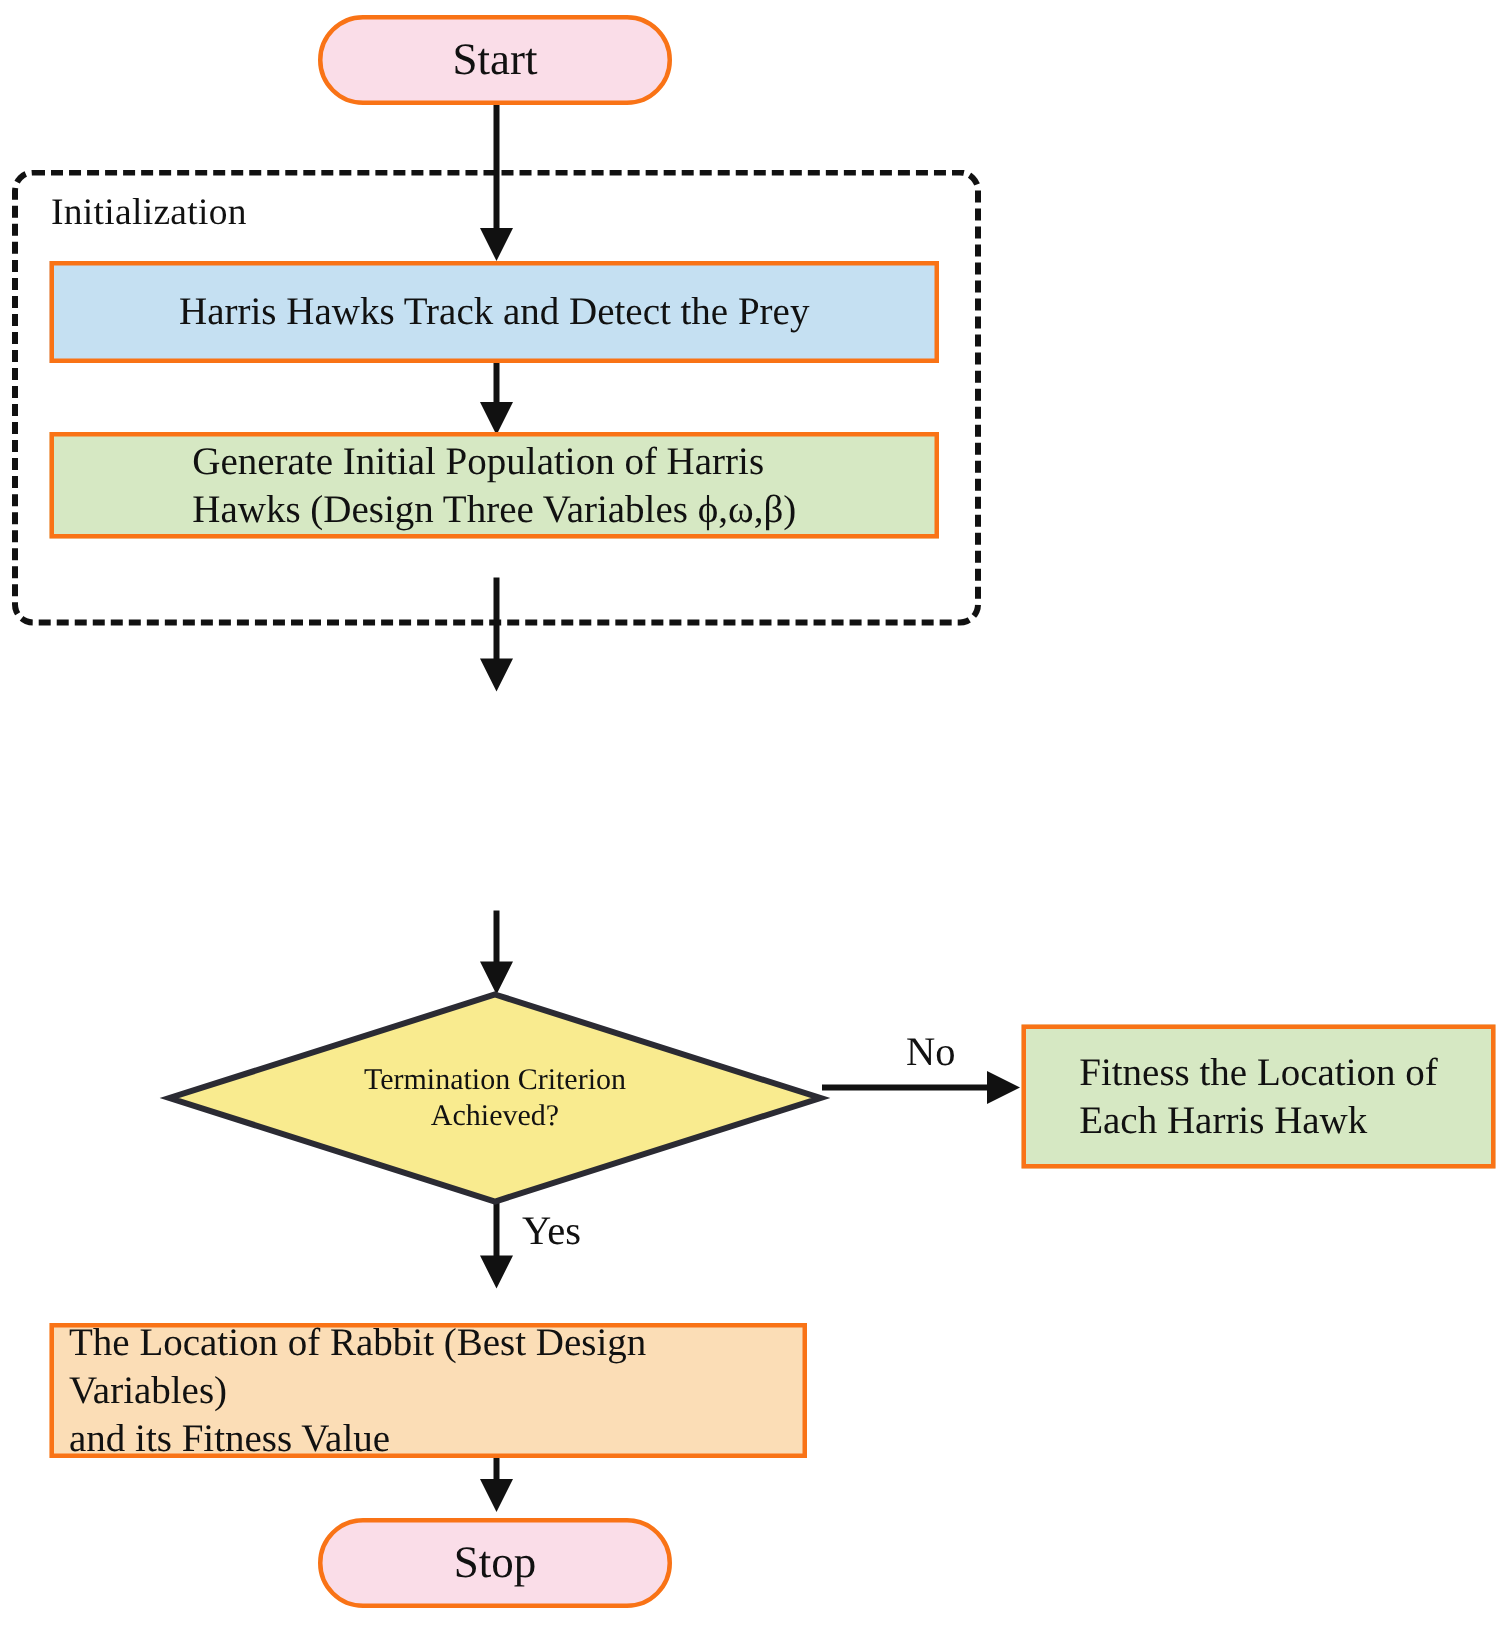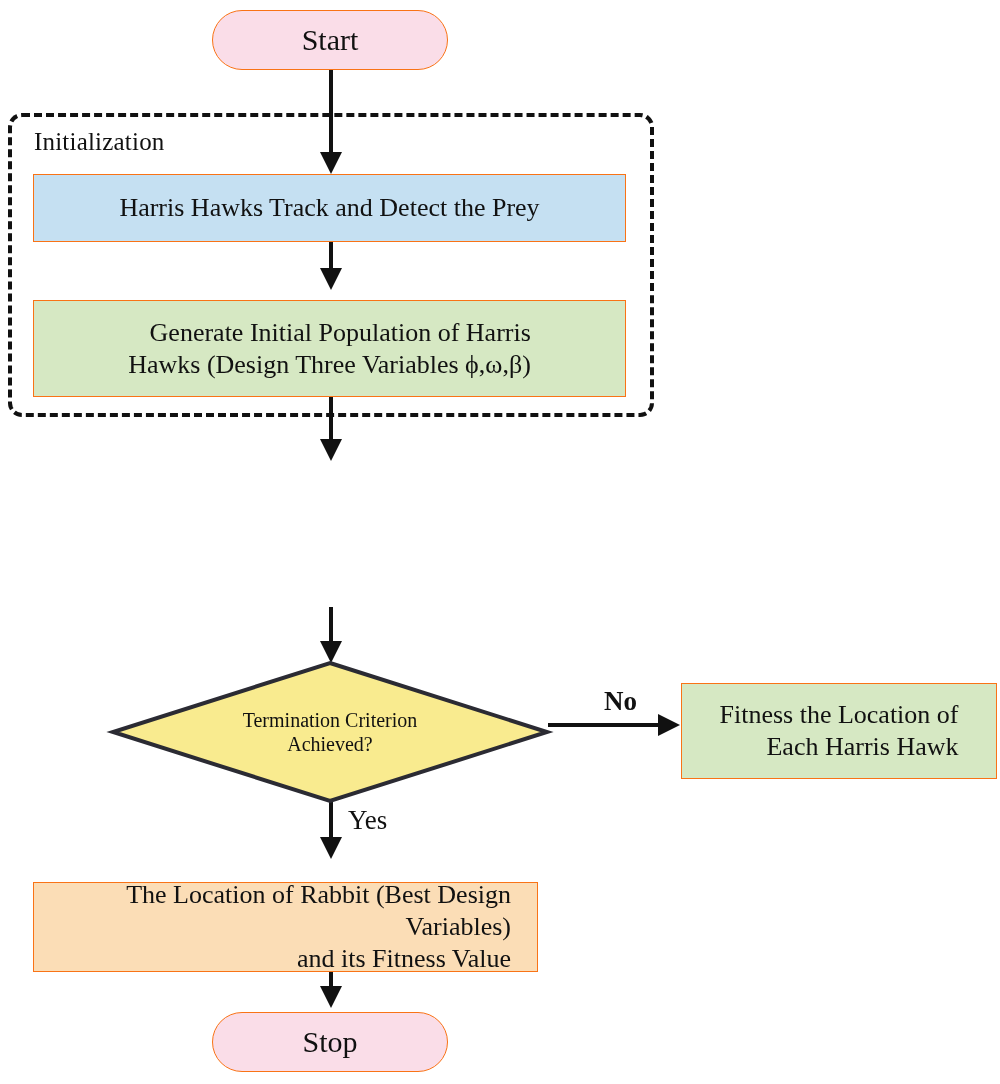--- a/index.html
+++ b/index.html
@@ -17,33 +17,33 @@
     height: 1084px;
     background: #ffffff;
     overflow: hidden;
   }
   .node {
     position: absolute;
     box-sizing: border-box;
     display: flex;
     align-items: center;
     justify-content: center;
-    text-align: right;
-    border: 1px solid #f97316;
+    text-align: left;
+    border: 3px solid #f97316;
     line-height: 1.22;
     white-space: pre-line;
     z-index: 3;
   }
   .terminator {
     border-radius: 999px;
     font-size: 30px;
   }
   .process {
     font-size: 26px;
-    padding: 4px 26px;
+    padding: 4px 10px;
   }
   .group-box {
     position: absolute;
     box-sizing: border-box;
     border: 4px dashed #111111;
     border-radius: 14px;
     background: transparent;
     z-index: 1;
   }
   .group-label {
@@ -122,42 +122,42 @@
       <polygon points="31,56 20,34 42,34" fill="#111111"></polygon>
     </svg>
   </div>
 
   <div class="edge" style="left:548px; top:710px; width:136px; height:30px;">
     <svg width="136" height="30" viewBox="0 0 136 30">
       <line x1="0" y1="15" x2="118" y2="15" stroke="#111111" stroke-width="4"></line>
       <polygon points="132,15 110,4 110,26" fill="#111111"></polygon>
     </svg>
   </div>
-  <div class="edge-label" style="left:604px; top:686px;font-weight:bold;">No</div>
+  <div class="edge-label" style="left:604px; top:686px;">No</div>
 
   <div class="edge" style="left:300px; top:801px; width:62px; height:60px;">
     <svg width="62" height="60" viewBox="0 0 62 60">
       <line x1="31" y1="0" x2="31" y2="44" stroke="#111111" stroke-width="4"></line>
       <polygon points="31,58 20,36 42,36" fill="#111111"></polygon>
     </svg>
   </div>
   <div class="edge-label" style="left:348px; top:805px;">Yes</div>
 
   <div class="edge" style="left:300px; top:948px; width:62px; height:62px;">
     <svg width="62" height="62" viewBox="0 0 62 62">
       <line x1="31" y1="0" x2="31" y2="46" stroke="#111111" stroke-width="4"></line>
       <polygon points="31,60 20,38 42,38" fill="#111111"></polygon>
     </svg>
   </div>
 
   <div class="node terminator" style="left:212px; top:10px; width:236px; height:60px; background:#fadde8;">Start</div>
 
   <div class="node process" style="left:33px; top:174px; width:593px; height:68px; background:#c5e0f2;">Harris Hawks Track and Detect the Prey</div>
 
-  <div class="node process" style="left:33px; top:300px; width:593px; height:97px; background:#d6e8c3;">Generate Initial Population of Harris
+  <div class="node process" style="left:33px; top:288px; width:593px; height:71px; background:#d6e8c3;">Generate Initial Population of Harris
 Hawks (Design Three Variables ϕ,ω,β)</div>
 
 
   <div class="decision" style="left:110px; top:660px; width:440px; height:144px;">
     <svg width="440" height="144" viewBox="0 0 440 144">
       <polygon points="220,3 437,72 220,141 3,72" fill="#f9eb8f" stroke="#2b2b33" stroke-width="4" stroke-linejoin="miter"></polygon>
     </svg>
     <div class="decision-text">Termination Criterion
 Achieved?</div>
   </div>

